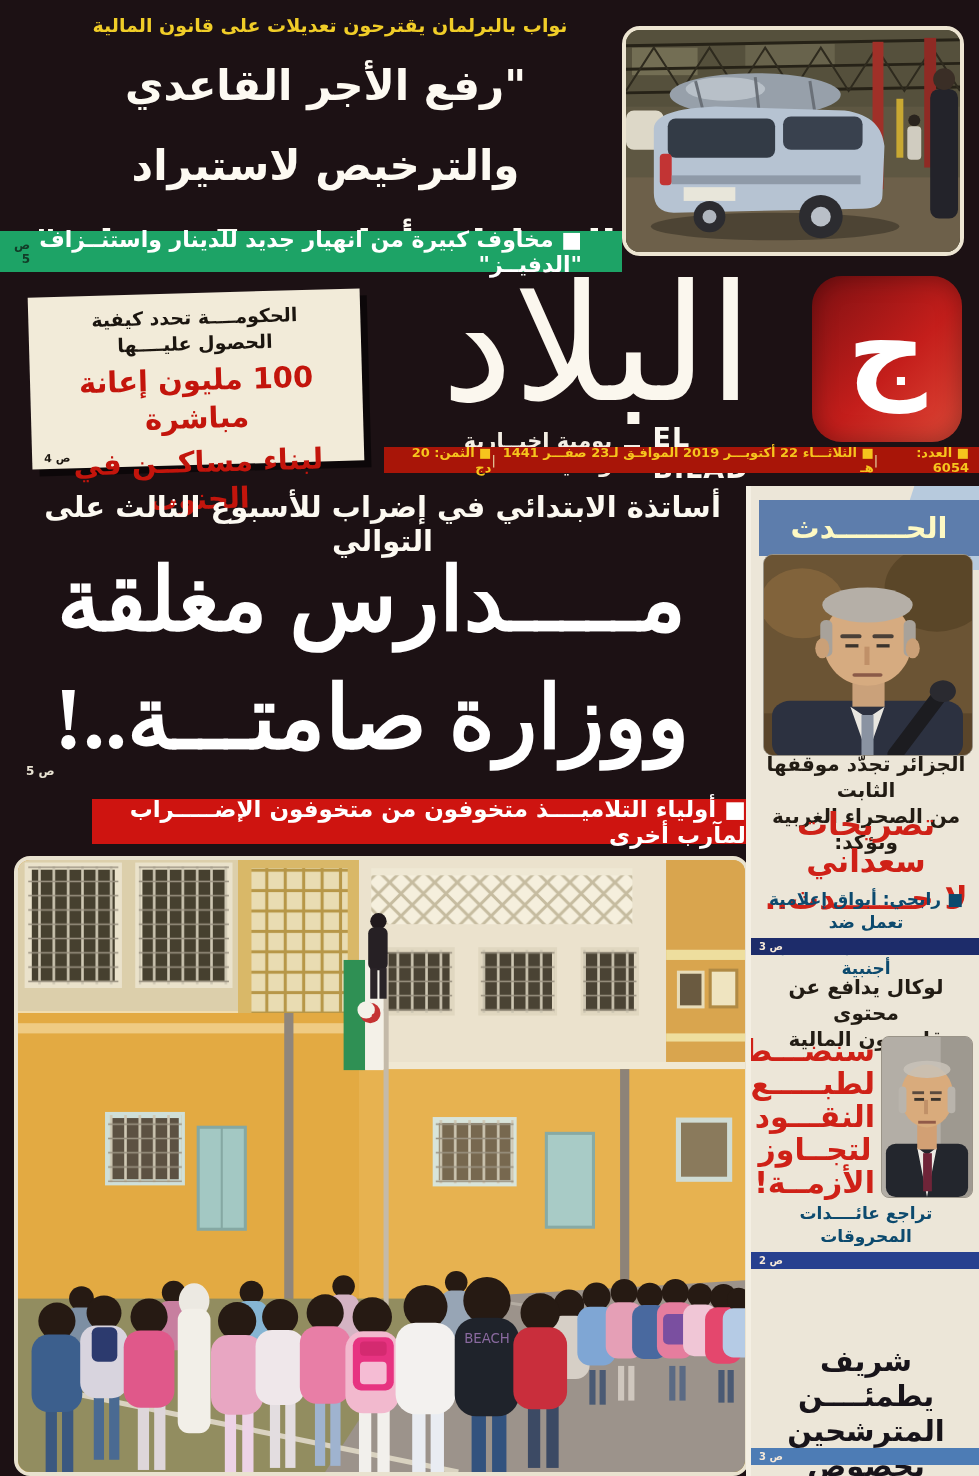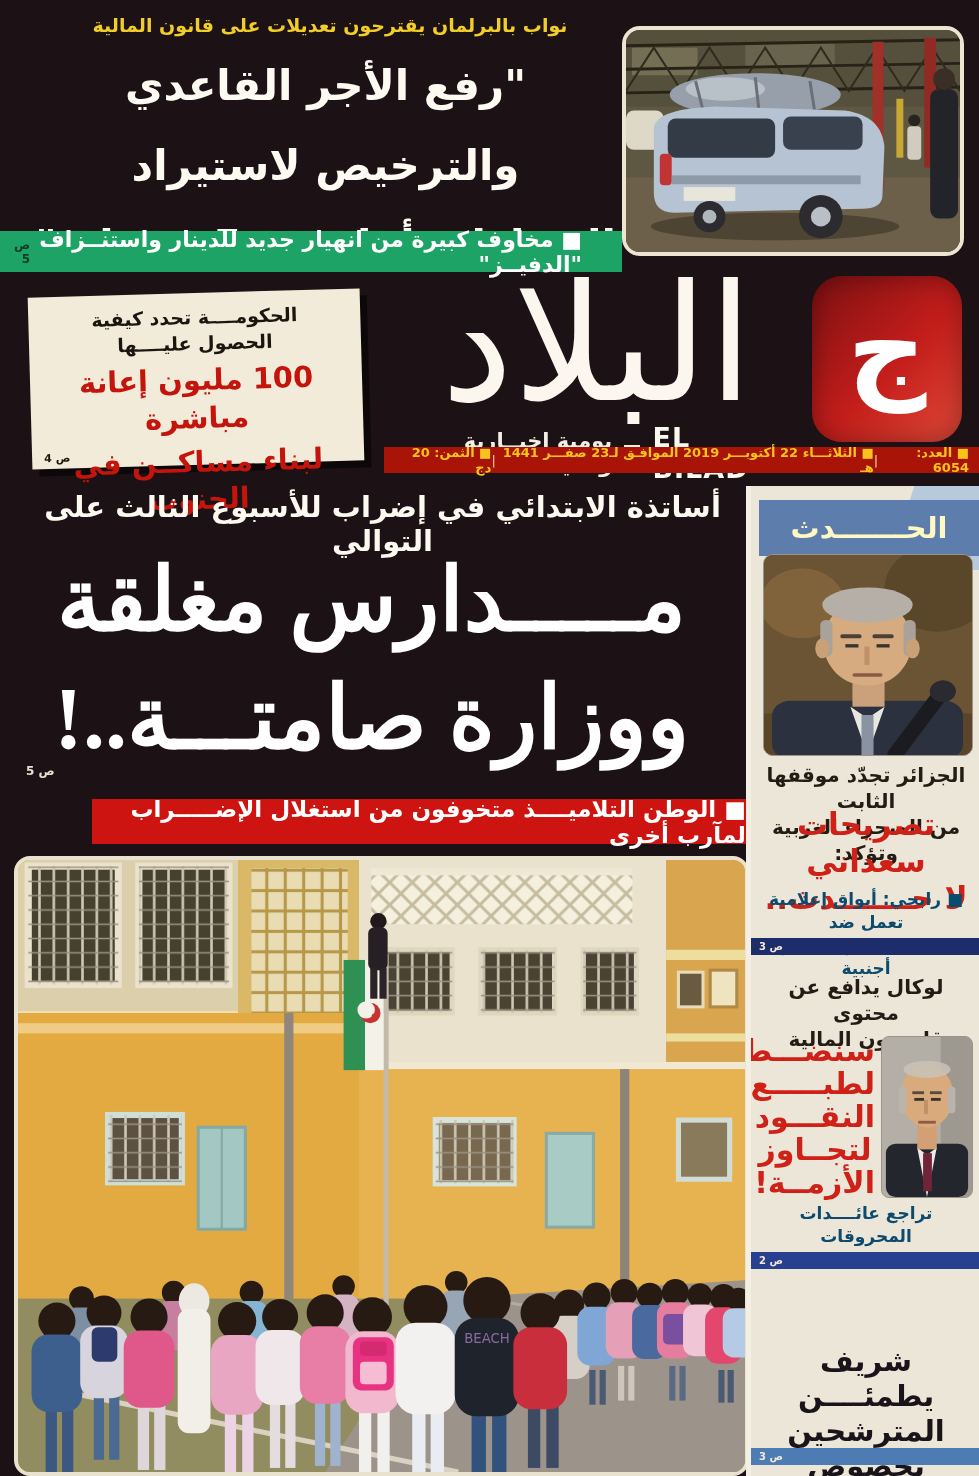--- a/index.html
+++ b/index.html
@@ -161,21 +161,21 @@
     <span class="db-sep">|</span>
     <span>■ الثمن: 20 دج</span>
   </div>
 
   <div class="lead-kicker">أساتذة الابتدائي في إضراب للأسبوع الثالث على التوالي</div>
   <div class="lead-headline">
     <div>مـــــدارس مغلقة</div>
     <div>ووزارة صامتـــة..!</div>
   </div>
   <div class="lead-ref">ص 5</div>
-  <div class="red-strip">■ الوطن التلاميــــذ متخوفون من استغلال الإضـــــراب لمآرب أخرى</div>
+  <div class="red-strip">■ أولياء التلاميــــذ متخوفون من متخوفون الإضـــــراب لمآرب أخرى</div>
 
   <div class="main-photo">
     <svg viewBox="0 0 710 600" preserveAspectRatio="none">
       <defs>
         <pattern id="lattice" width="22" height="22" patternUnits="userSpaceOnUse">
           <path d="M0,11 L11,0 L22,11 L11,22 Z" fill="none" stroke="#c6bca0" stroke-width="3"></path>
         </pattern>
         <pattern id="bars" width="14" height="14" patternUnits="userSpaceOnUse">
           <line x1="7" y1="0" x2="7" y2="14" stroke="#cfc8b4" stroke-width="2.5"></line>
           <line x1="0" y1="7" x2="14" y2="7" stroke="#9a9281" stroke-width="1.5"></line>
@@ -337,21 +337,21 @@
         <rect x="81" y="107" width="13" height="4" fill="#3a332c"></rect>
         <rect x="112" y="107" width="13" height="4" fill="#3a332c"></rect>
         <rect x="100" y="110" width="5" height="22" fill="#c09068"></rect>
         <rect x="88" y="142" width="30" height="4" rx="2" fill="#8a5a48"></rect>
         <g transform="rotate(32 152 205)">
           <rect x="144" y="158" width="16" height="95" rx="8" fill="#1c1c20"></rect>
           <circle cx="152" cy="156" r="13" fill="#2a2a30"></circle>
         </g>
       </svg>
     </div>
-    <div class="sb-kicker" style="top:276px">
+    <div class="sb-kicker" style="top:265px">
       <div>الجزائر تجدّد موقفها الثابت</div>
       <div>من الصحراء الغربية وتؤكد:</div>
     </div>
     <div class="sb-red1">
       <div>تصريحات سعداني</div>
       <div>لا حـــــــدث..</div>
     </div>
     <div class="sb-sub" style="top:402px">
       <div>■ رابحي: أبواق إعلامية تعمل ضد</div>
       <div>مصلحة الوطن لمصالح أجنبية</div>

